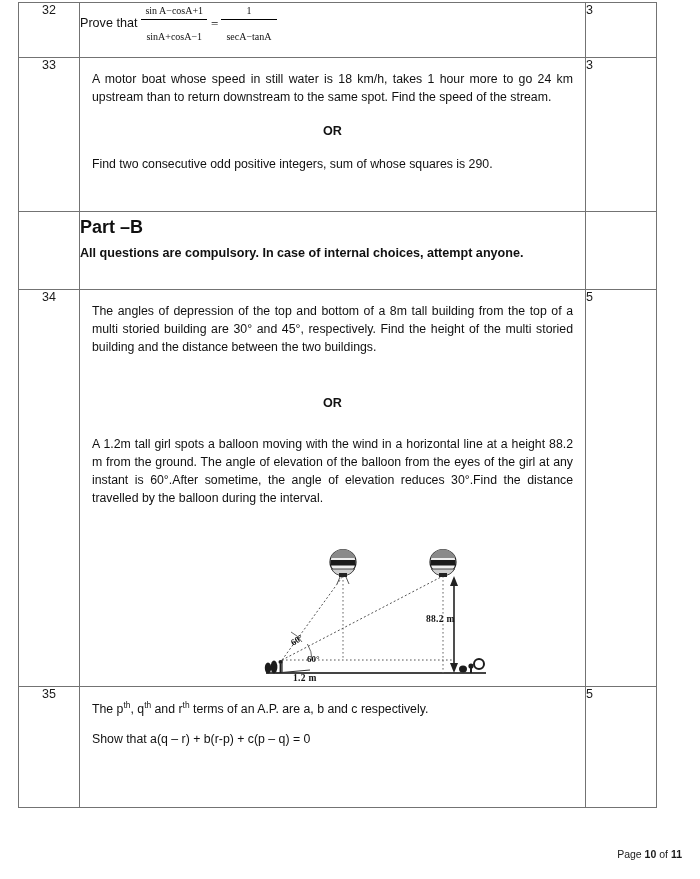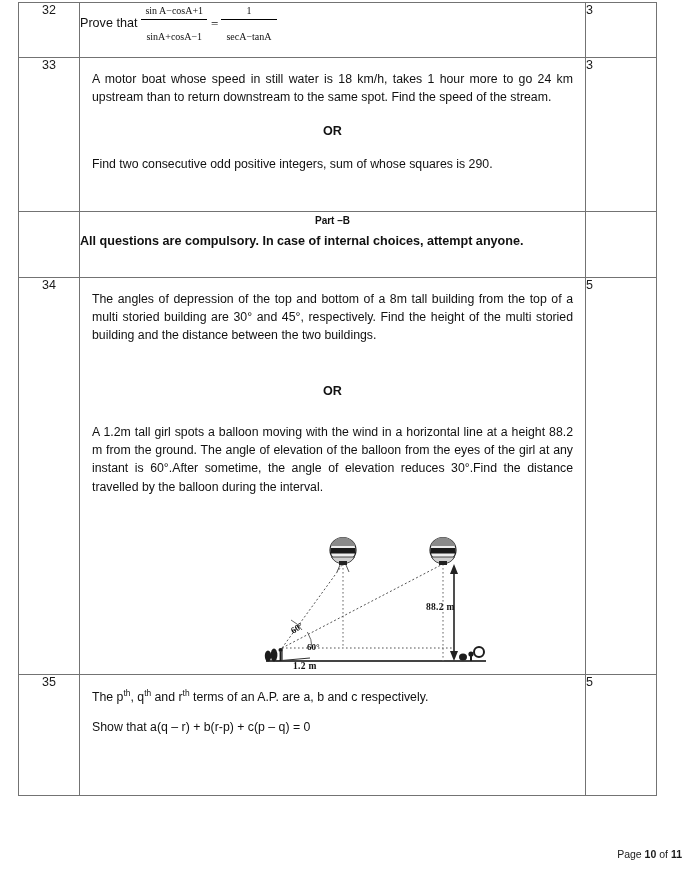--- a/index.html
+++ b/index.html
@@ -56,23 +56,22 @@
     font-size: 12.5px;
     color: #1a1a1a;
   }
   .or {
     text-align: center;
     font-weight: bold;
     font-size: 12.6px;
     margin: 16px 0 14px 0;
   }
   .partb-title {
-    text-align: center;
-    font-weight: bold;
-    font-size: 10px;
+    font-weight: bold;
+    font-size: 18px;
     margin: 2px 0 3px 0;
   }
   .partb-sub {
     font-weight: bold;
     font-size: 12.6px;
     line-height: 1.5;
     text-align: left;
   }
   .para { margin: 12px; }
   .para + .para { margin-top: 2px; }

